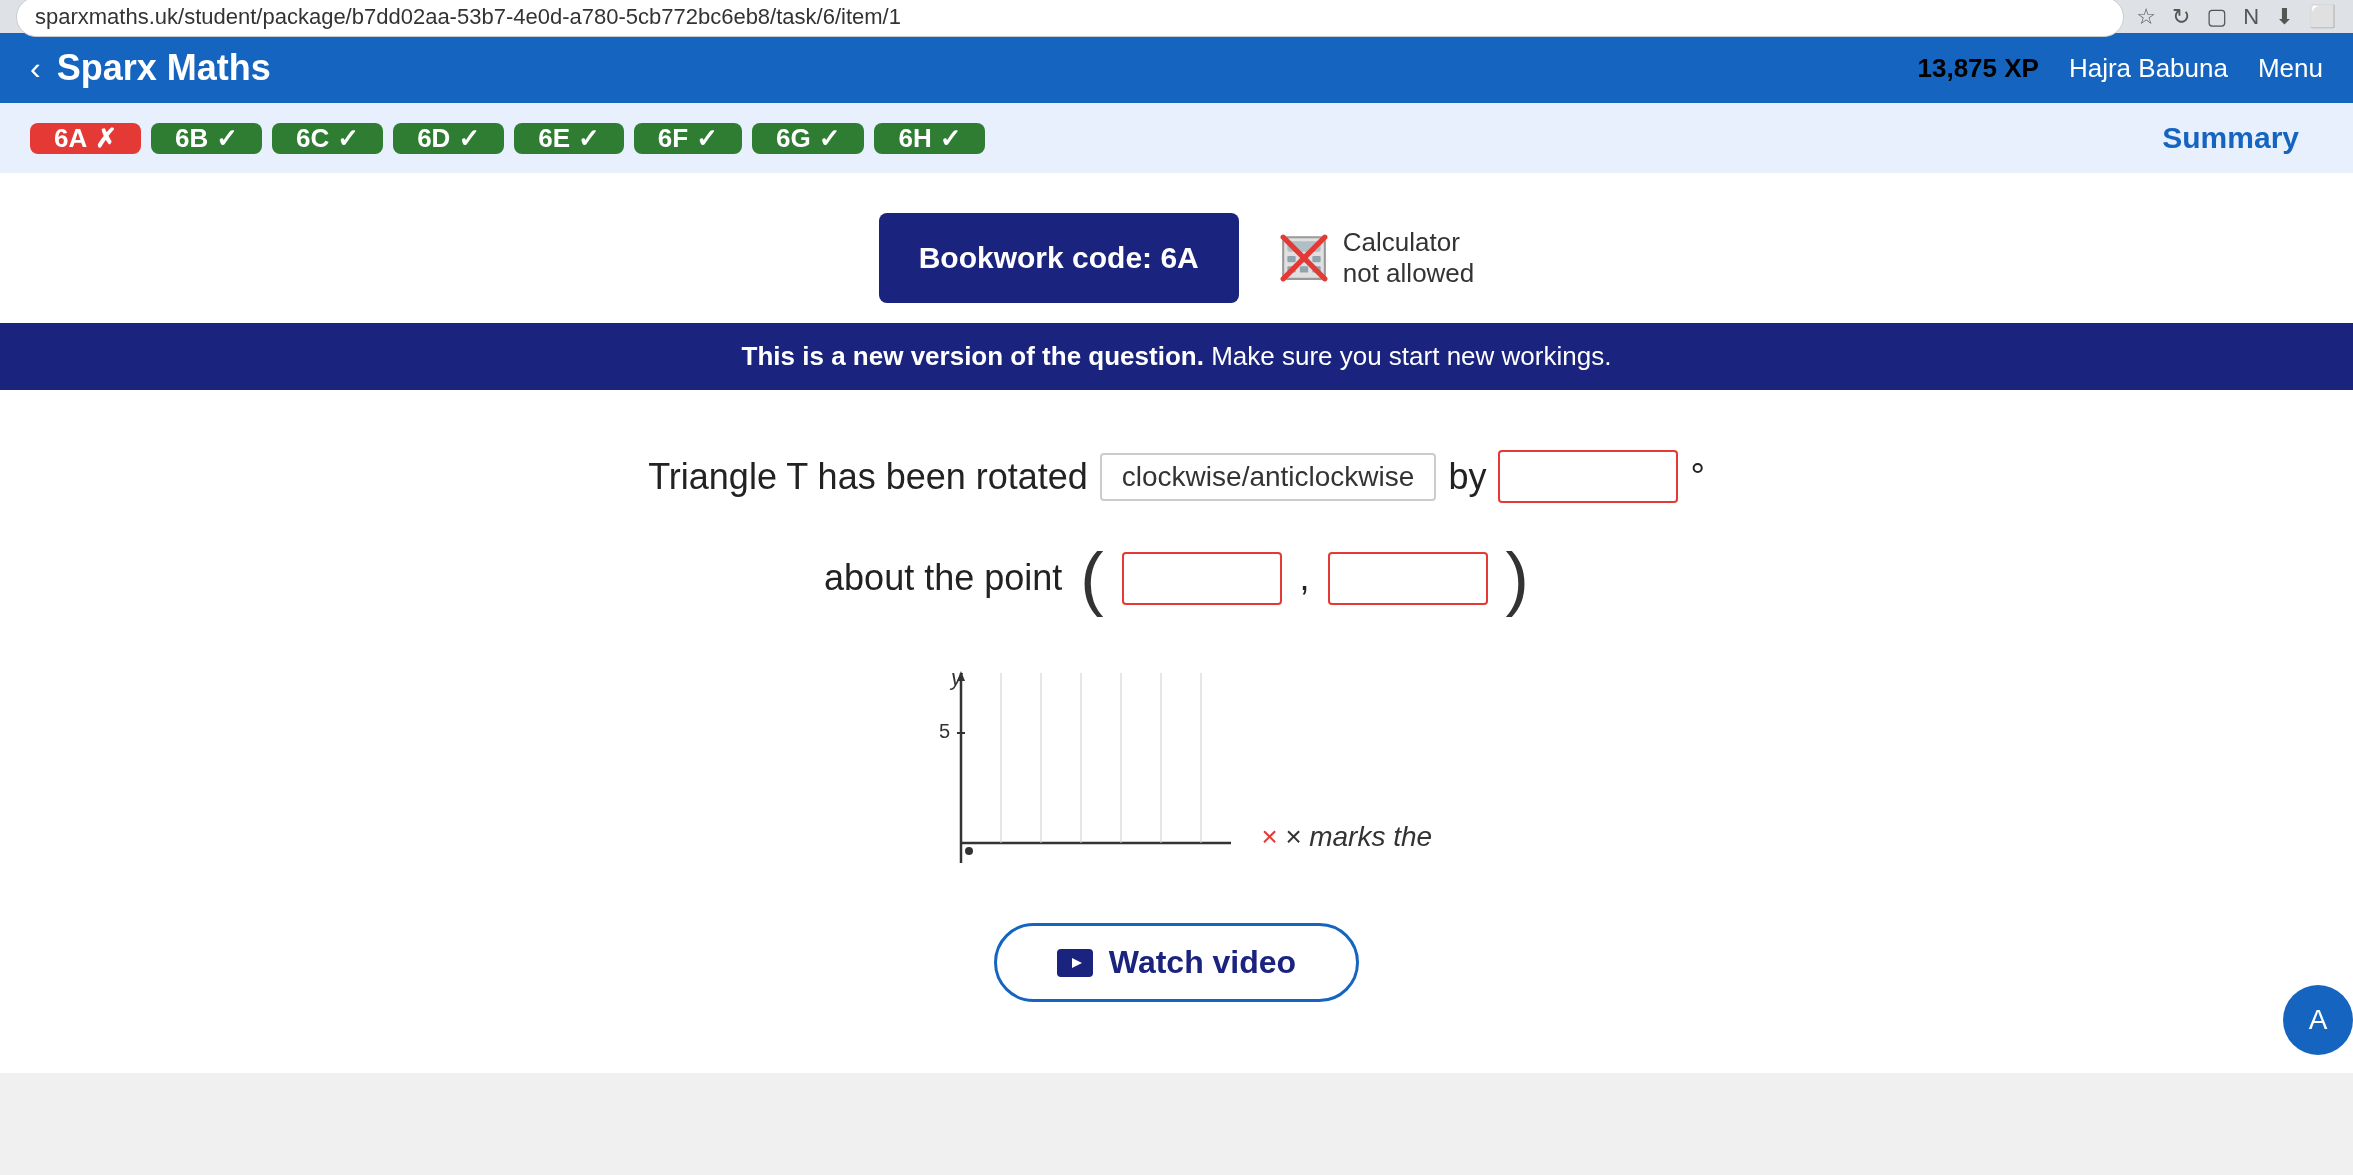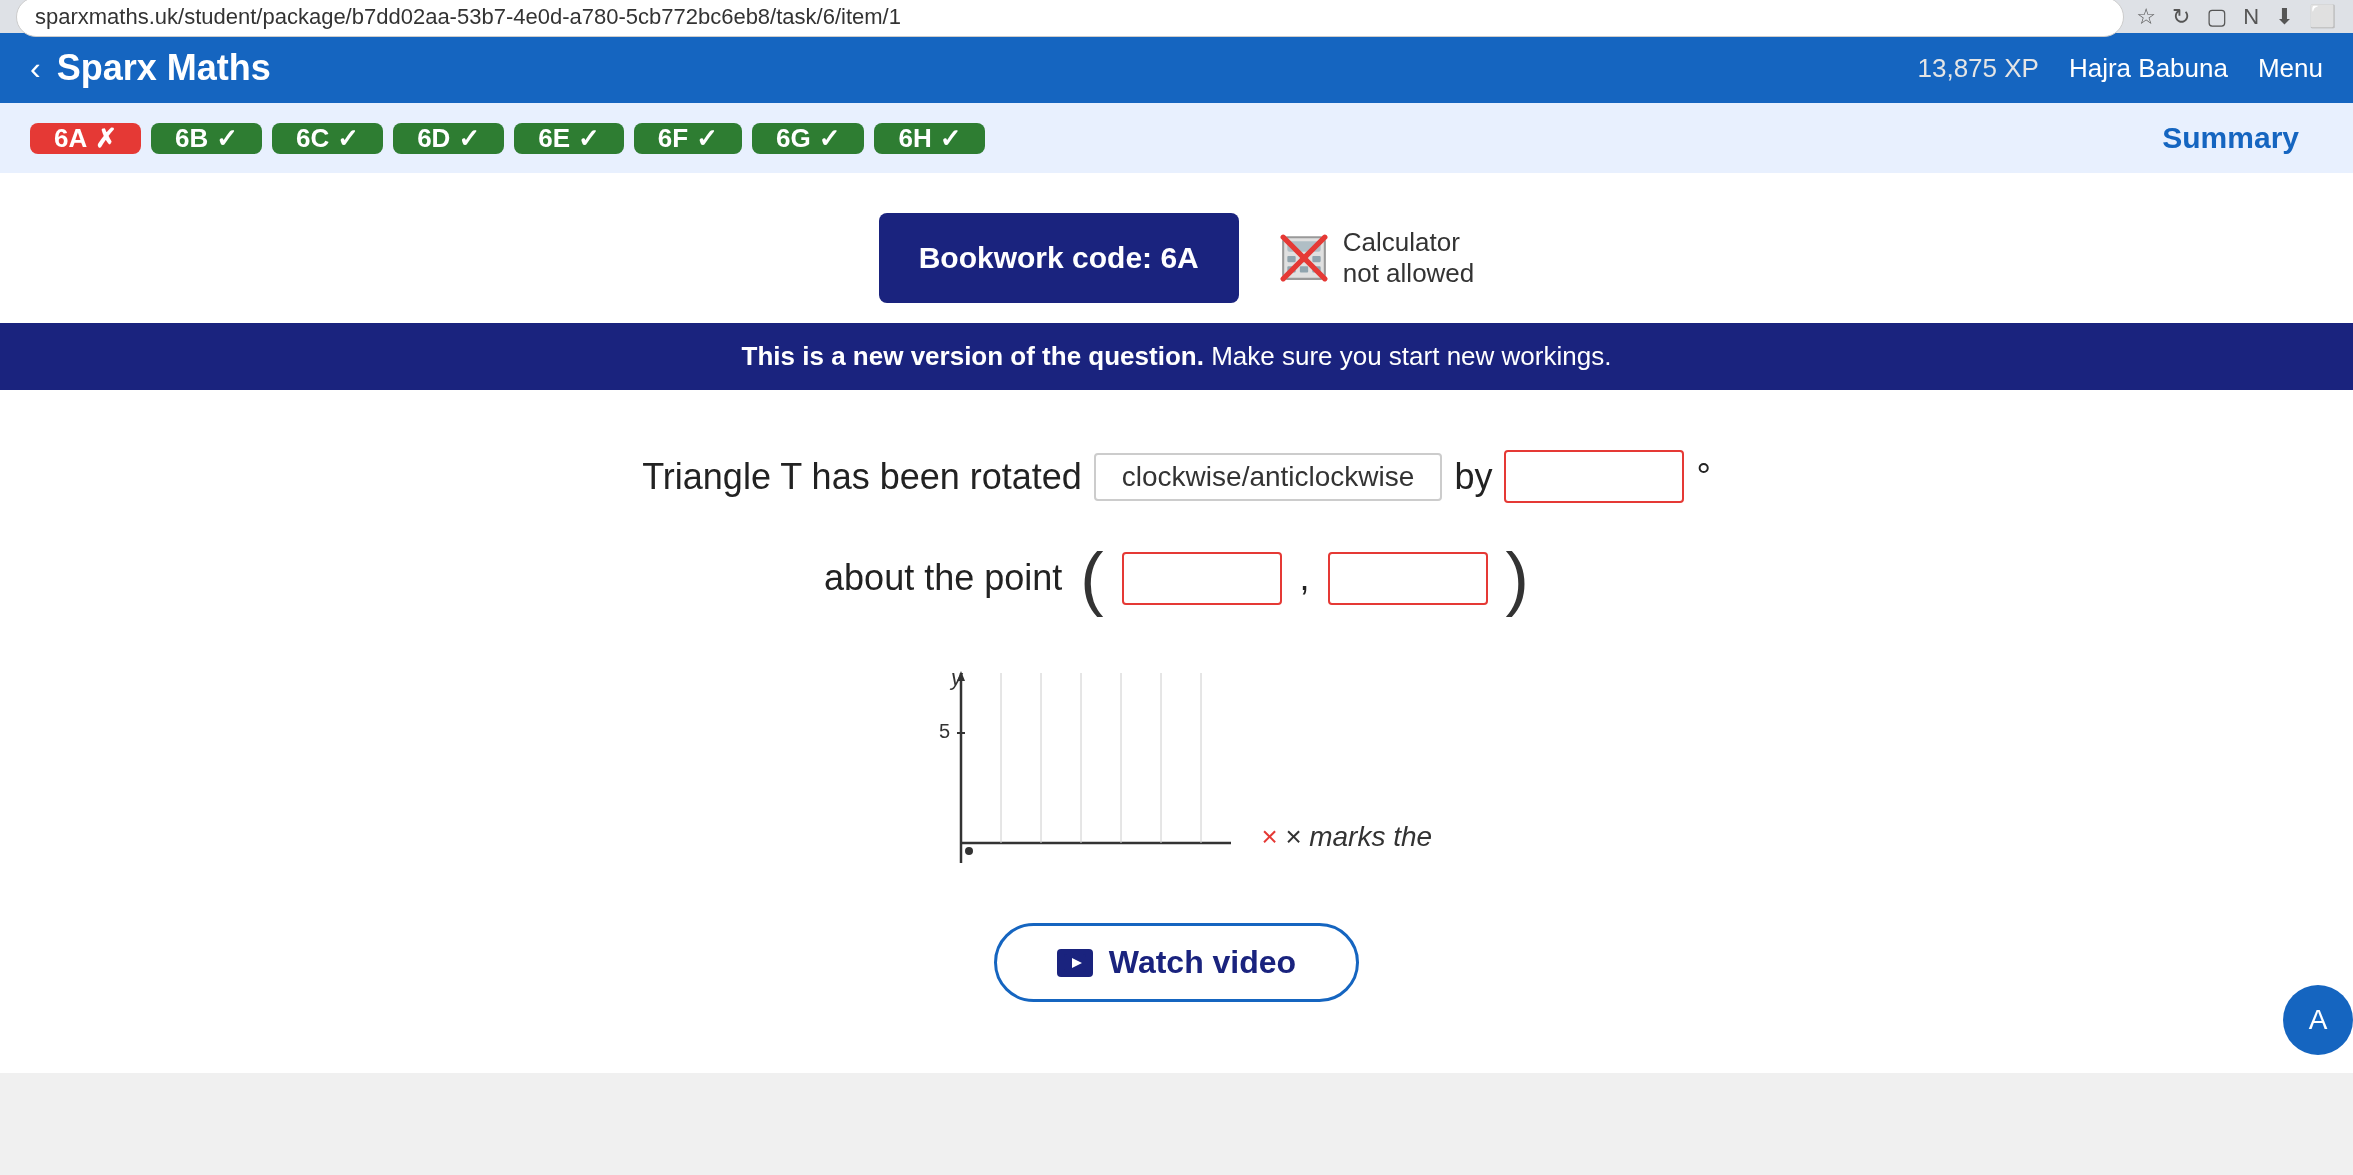--- a/index.html
+++ b/index.html
@@ -56,21 +56,21 @@
       font-weight: bold;
       color: white;
     }
     .app-bar-right {
       display: flex;
       align-items: center;
       gap: 30px;
       font-size: 24px;
       color: white;
     }
-    .xp-label { font-weight: normal; color: #e5e5e5; font-size: 26px; margin-left: 7px; }
+    .xp-label { font-weight: bold; color: #000000; font-size: 26px; margin-left: 7px; }
     .user-name { font-size: 26px; }
     .menu-btn { font-size: 26px; cursor: pointer; }
 
     
     .tab-nav {
       background: #e8f0fe;
       padding: 18px 30px;
       display: flex;
       align-items: center;
       gap: 10px;
@@ -166,21 +166,21 @@
       width: 180px;
       outline: none;
       background: white;
       color: #333;
       vertical-align: middle;
       display: inline-block;
     }
     .dropdown-input {
       border: 2px solid #ccc;
       border-radius: 4px;
-      padding: 6px 26px;
+      padding: 6px 20px;
       font-size: 28px;
       background: white;
       color: #333;
       vertical-align: middle;
       display: inline-block;
       min-width: 320px;
     }
 
     
     .q-line1 {

